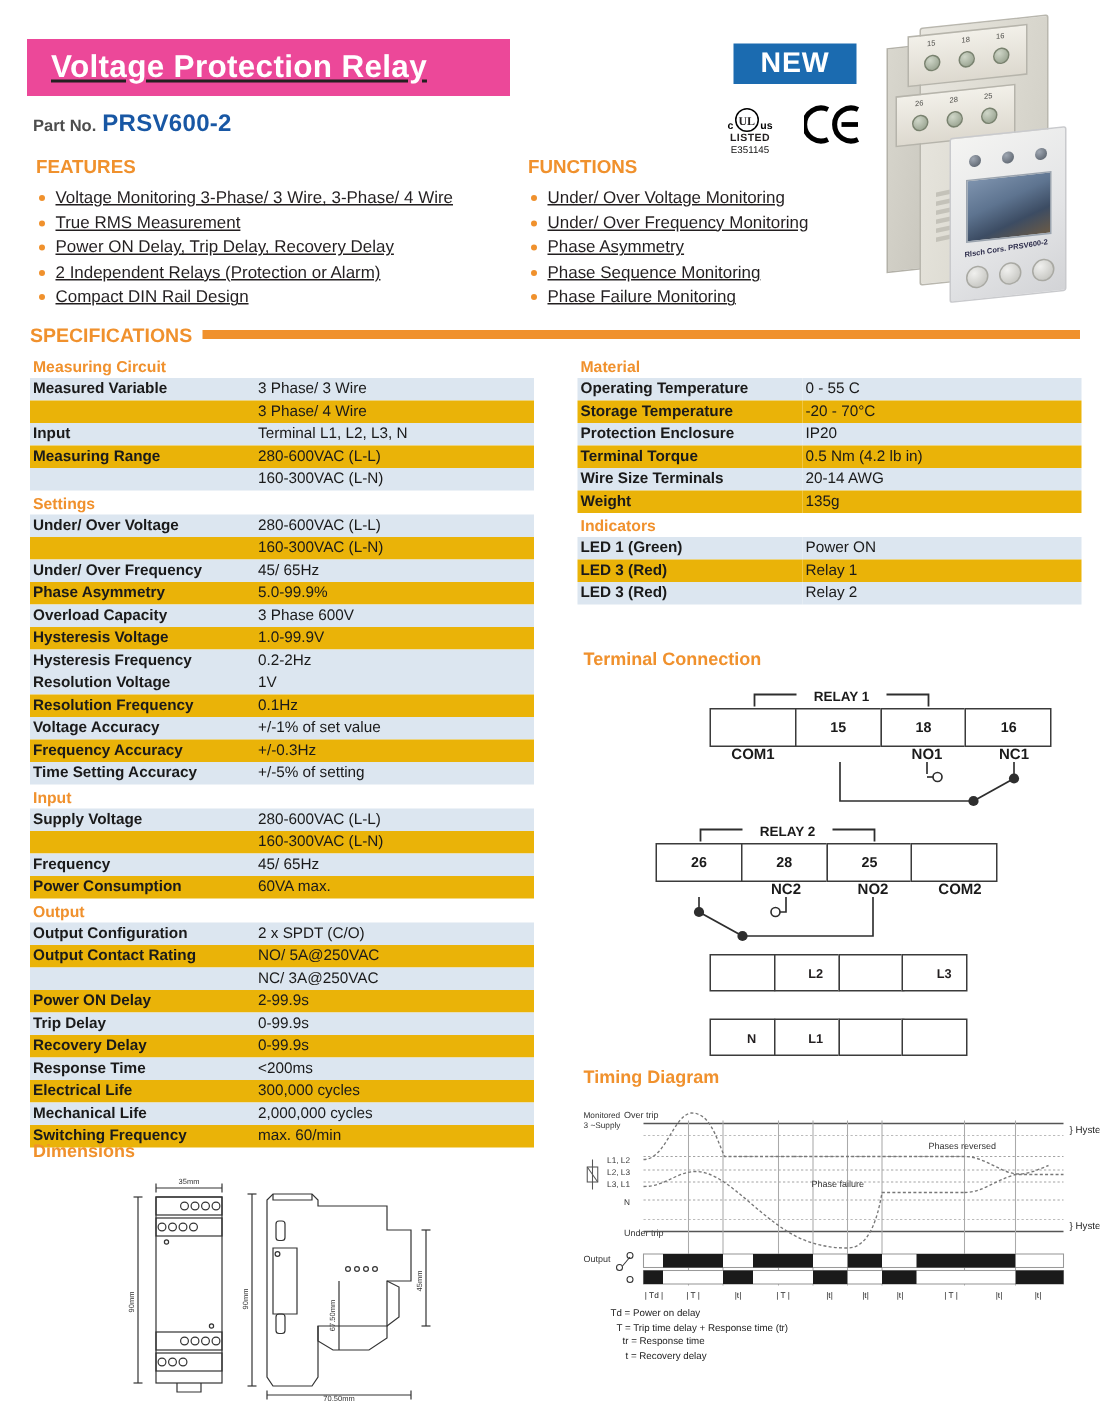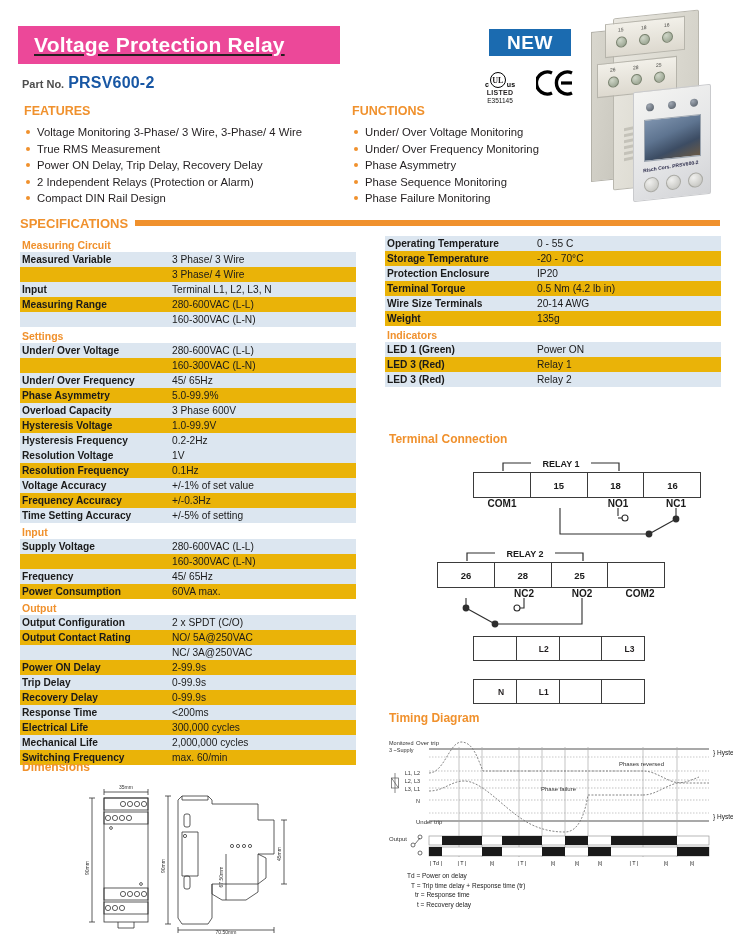--- a/index.html
+++ b/index.html
@@ -85,21 +85,21 @@
     background:radial-gradient(circle at 35% 30%,#f0f0ee,#bdbdb8);
     border:1px solid #a9a9a3; top:86px; }
   .ph-brand { position:absolute; left:9px; top:74px; font-size:5px; color:#2b2b4a; font-weight:bold; transform:rotate(-3deg); }
   .ph-fins { position:absolute; left:10px; top:108px; width:36px; height:40px; transform:skewY(-6deg); }
   .ph-fin { width:100%; height:3px; background:#c4c2b9; margin-bottom:3px; }
 
   
   .sec-head-orange { color:#f0912d; font-weight:bold; font-size:12.5px; }
   .features { position:absolute; left:24px; top:104px; width:330px; }
   .functions { position:absolute; left:352px; top:104px; width:330px; }
-  ul.bul { list-style:none; margin:6px 0 15px 0; padding:0; }
+  ul.bul { list-style:none; margin:6px 0 15px 0; padding:0;text-decoration:underline; }
   ul.bul li {
     position:relative; padding-left:13px; font-size:11.3px; line-height:16.6px; color:#231f20;
   }
   ul.bul li:before {
     content:""; position:absolute; left:2px; top:6px; width:4px; height:4px;
     border-radius:50%; background:#f0912d;
   }
 
   
   .spec-banner { position:absolute; left:20px; top:215px; width:700px; height:16px; display:flex; align-items:center; }
@@ -393,20 +393,21 @@
             <td class="v">2,000,000 cycles</td>
           </tr>
           <tr class="sw">
             <td class="k">Switching Frequency</td>
             <td class="v">max. 60/min</td>
           </tr>
         </tbody>
       </table>
     </div>
   <div class="col-right" id="col-right">
+      <div class="grp-title">Material</div>
       <table class="spec">
         <tbody>
           <tr class="sh">
             <td class="k">Operating Temperature</td>
             <td class="v">0 - 55 C</td>
           </tr>
           <tr class="sw">
             <td class="k">Storage Temperature</td>
             <td class="v">-20 - 70°C</td>
           </tr>

